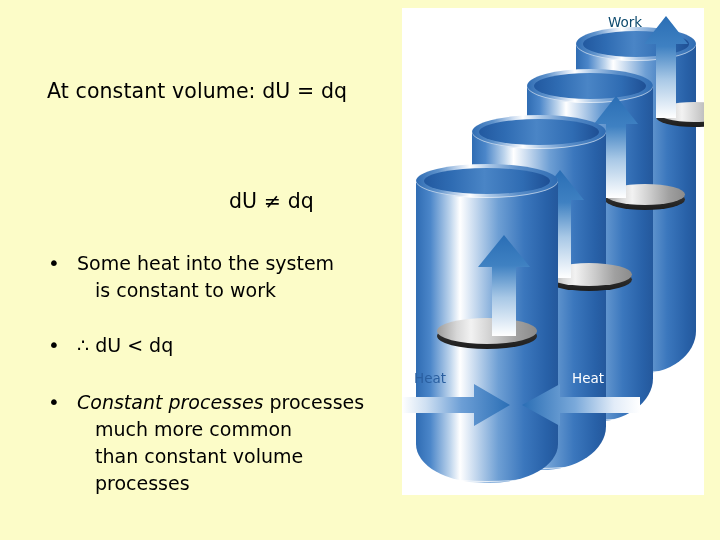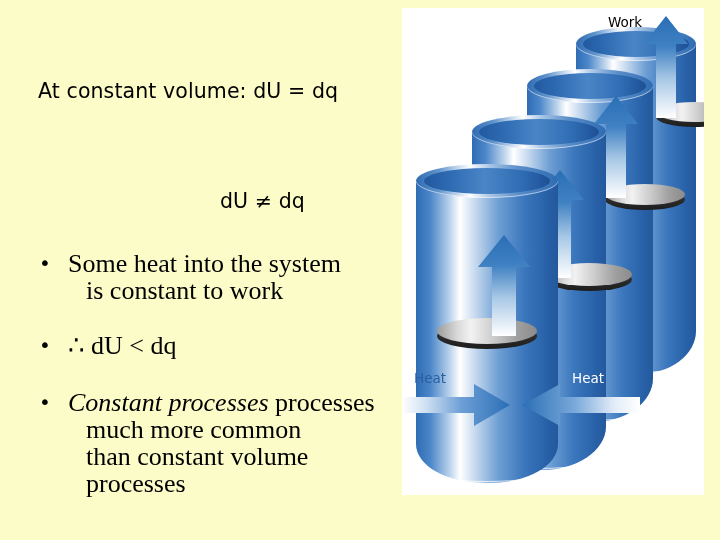--- a/index.html
+++ b/index.html
@@ -16,21 +16,21 @@
   #slide {
     position: relative;
     width: 720px;
     height: 540px;
     background: #fcfcc8;
   }
 
   
   #text-column {
     position: absolute;
-    left: 8px;
+    left: 17px;
     top: 0;
     width: 420px;
     height: 380px;
   }
   .line {
     position: absolute;
     color: #000000;
     font-size: 20.5px;
     line-height: 26px;
     letter-spacing: 0.1px;
@@ -50,24 +50,23 @@
     left: 0px;
     top: 0px;
     font-size: 20px;
     line-height: 26px;
     color: #000;
   }
   .bullet-block .btext {
     position: absolute;
     left: 29px;
     top: 0;
-    font-size: 26px;
+    font-size: 19px;
     line-height: 27px;
     color: #000;
-    font-family: Liberation Serif, serif;
   }
   .btext .ind {
     display: block;
     padding-left: 18px;
   }
   .ital { font-style: italic; }
 
   .bb1 { top: 250px; }
   .bb2 { top: 332px; }
   .bb3 { top: 389px; }
@@ -173,21 +172,21 @@
   
   .harrow { position: absolute; }
   .harrow svg { display: block; }
 
   .lbl {
     position: absolute;
     font-size: 13.5px;
     font-family: "DejaVu Sans", sans-serif;
     white-space: nowrap;
   }
-  .lbl-work { color: #000000; }
+  .lbl-work { color: #0c4a6e; }
   .lbl-heat-dark { color: #2a5fa0; }
   .lbl-heat-light { color: #ffffff; }
 </style>
 </head>
 <body>
 
 <div id="slide">
 
   <div id="text-column">
 

